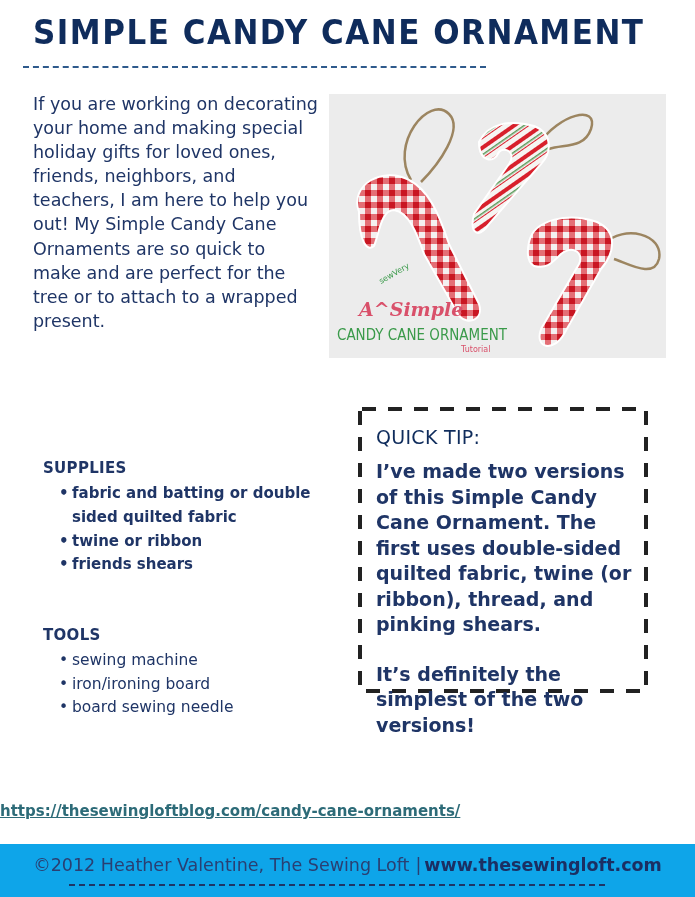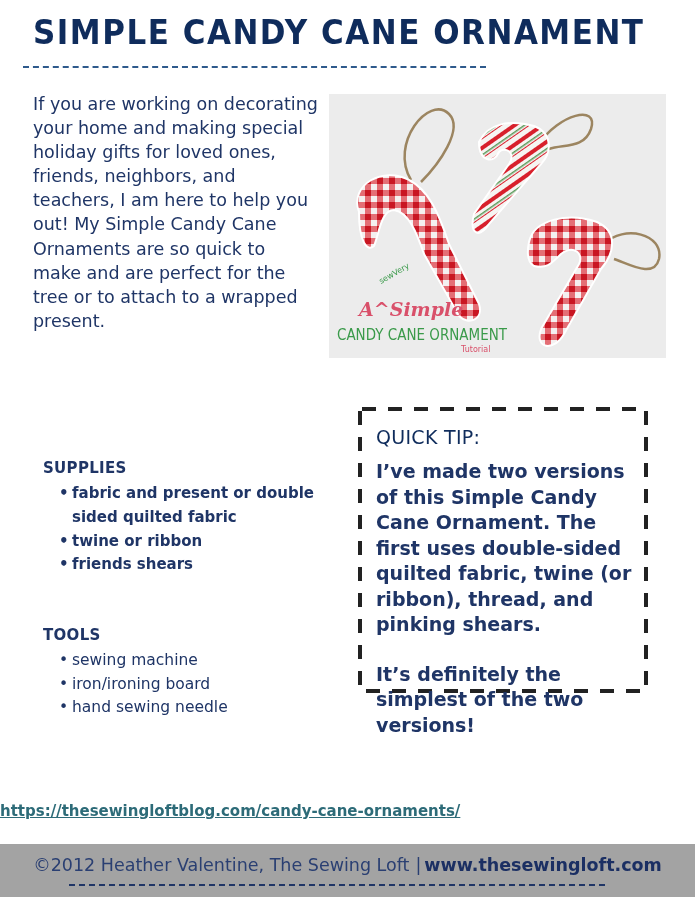--- a/index.html
+++ b/index.html
@@ -55,21 +55,21 @@
   }
   .tip-body p + p { margin-top: 24px; }
 
   .link {
     position: absolute; left: 0; top: 802px; width: 695px; text-align: left;
     font-size: 15px; font-weight: bold; color: #2d6b78; text-decoration: underline;
   }
 
   .footer {
     position: absolute; left: 0; top: 844px; width: 695px; height: 53px;
-    background: #a3a3a3;
+    background: #0ea5e9;
   }
   .footer-line {
     position: absolute; left: 0; top: 11px; width: 695px; text-align: center;
     font-size: 17.5px; color: #2a3f72; white-space: nowrap;
   }
   .footer-copy { font-weight: normal; }
   .footer-sep { font-weight: normal; margin: 0 3px 0 6px; }
   .footer-site { font-weight: bold; color: #1b2f63; }
   .footer-rule {
     position: absolute; left: 69px; top: 40px; width: 536px; height: 0;
@@ -114,30 +114,30 @@
 
     <text x="52" y="190" font-family="DejaVu Sans, sans-serif" font-size="8" fill="#3a9a4a" transform="rotate(-30 52 190)">sewVery</text>
     <text x="30" y="222" font-family="DejaVu Serif, serif" font-style="italic" font-weight="bold" font-size="19" fill="#d9506a">A^Simple</text>
     <text x="8" y="246" font-family="DejaVu Sans, sans-serif" font-size="15" fill="#3a9a4a" textLength="170" lengthAdjust="spacingAndGlyphs">CANDY CANE ORNAMENT</text>
     <text x="132" y="258" font-family="DejaVu Sans, sans-serif" font-size="8" fill="#d9506a">Tutorial</text>
   </svg>
 </div>
 
 <h2 class="section-head" style="left:43px; top:459px;">SUPPLIES</h2>
 <ul class="list supplies-list">
-  <li>fabric and present or double sided quilted fabric</li>
+  <li>fabric and batting or double sided quilted fabric</li>
   <li>twine or ribbon</li>
   <li>friends shears</li>
 </ul>
 
 <h2 class="section-head" style="left:43px; top:626px;">TOOLS</h2>
 <ul class="list tools-list">
   <li>sewing machine</li>
   <li>iron/ironing board</li>
-  <li>hand sewing needle</li>
+  <li>board sewing needle</li>
 </ul>
 
 <div class="tip-box">
   <svg width="290" height="286" viewBox="0 0 290 286">
     <rect x="2" y="2" width="286" height="282" fill="none" stroke="#222222" stroke-width="4" stroke-dasharray="14 12" stroke-dashoffset="-2"></rect>
   </svg>
   <div class="tip-head">QUICK TIP:</div>
   <div class="tip-body">
     <p>I’ve made two versions of this Simple Candy Cane Ornament. The first uses double-sided quilted fabric, twine (or ribbon), thread, and pinking shears.</p>
     <p>It’s definitely the simplest of the two versions!</p>

